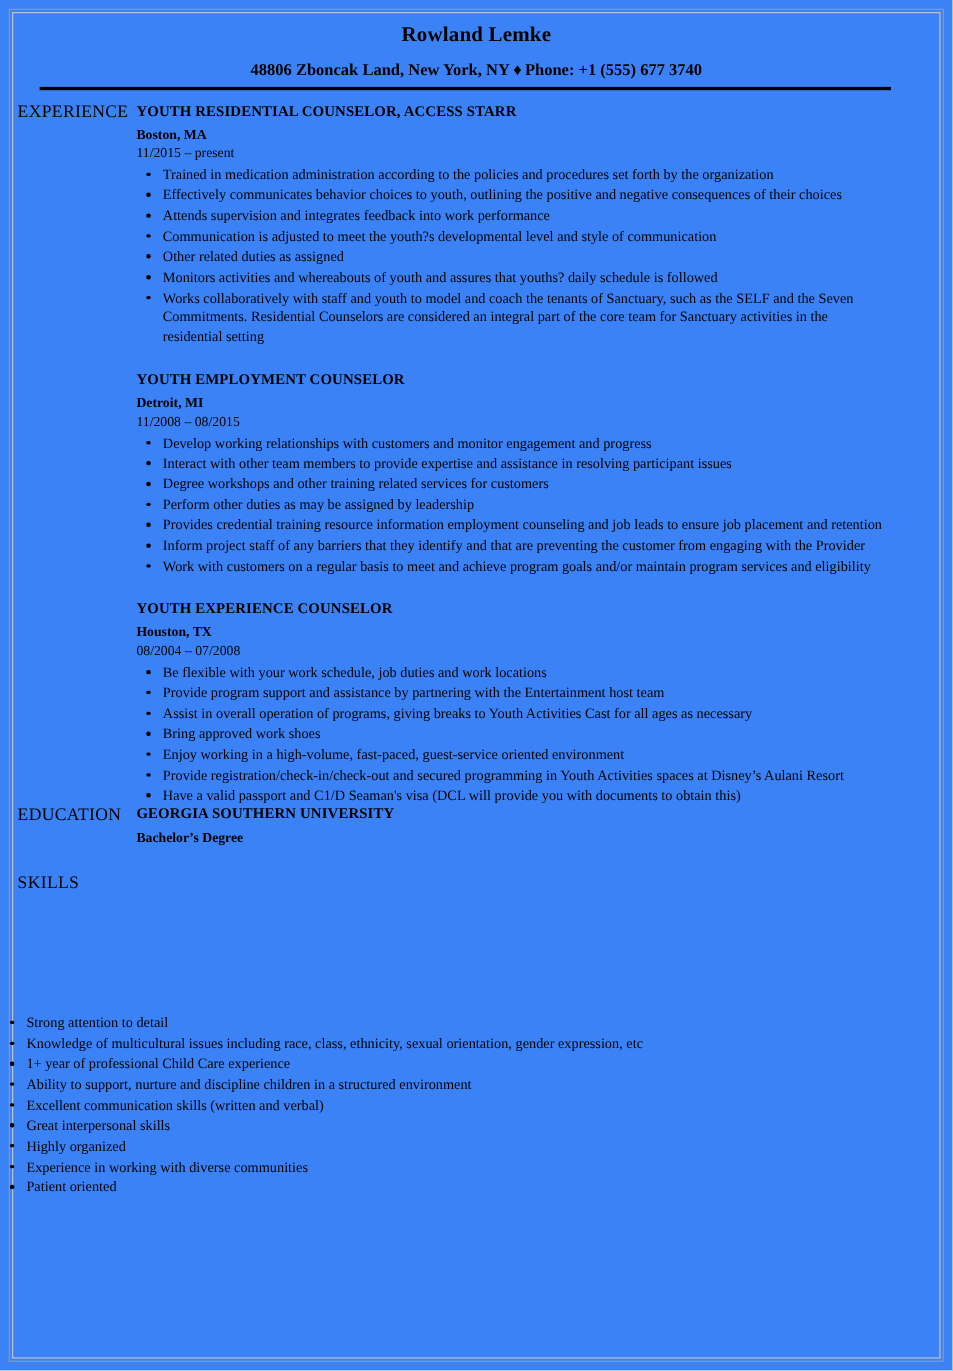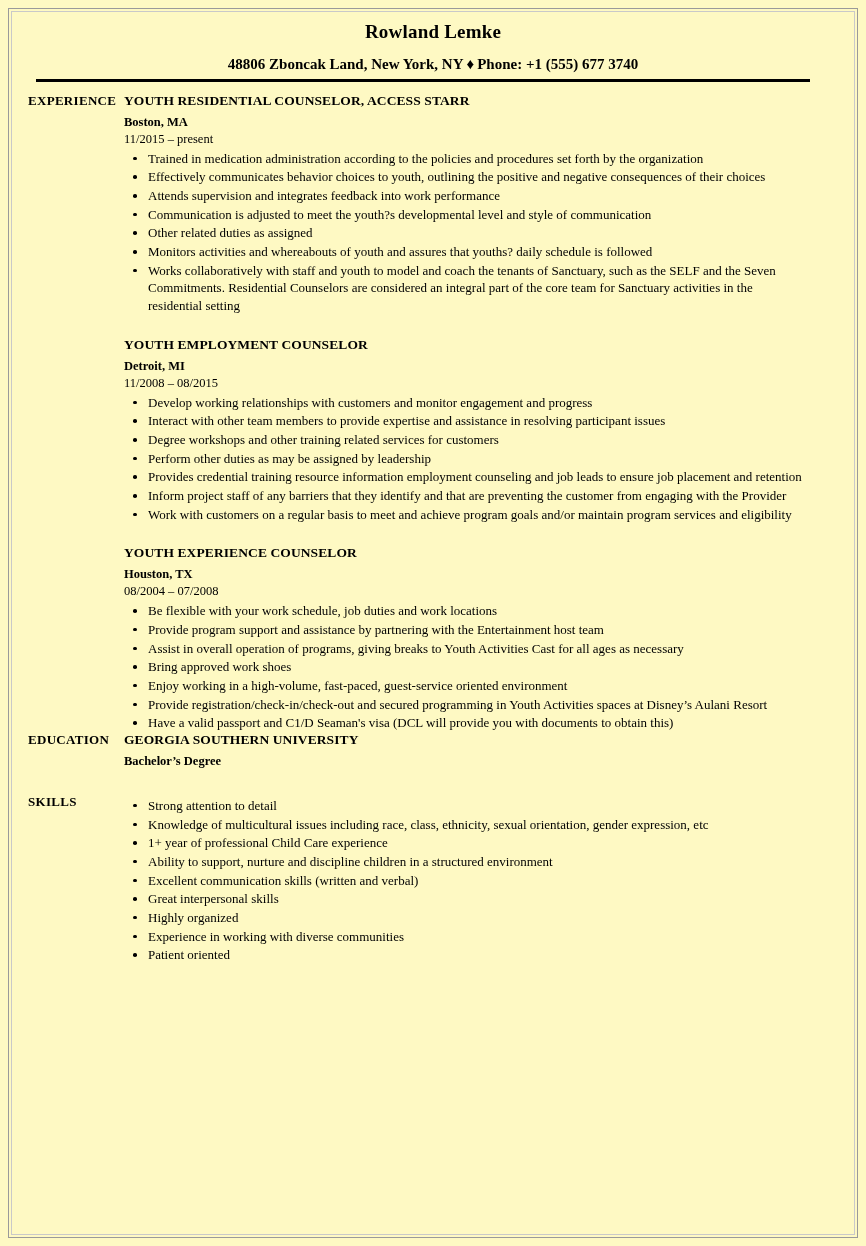--- a/index.html
+++ b/index.html
@@ -8,21 +8,21 @@
     background: #ffffff;
   }
   body {
     font-family: "Liberation Serif", "DejaVu Serif", serif;
     color: #000000;
   }
   .page {
     position: relative;
     width: 866px;
     height: 1246px;
-    background: #fef9c3;
+    background: #3b82f6;
     box-sizing: border-box;
     overflow: hidden;
   }
   .page-border {
     position: absolute;
     left: 8px;
     top: 8px;
     right: 8px;
     bottom: 8px;
     border: 1px solid #9a9a9a;
@@ -74,36 +74,36 @@
   }
 
   
   .section {
     display: flex;
     align-items: flex-start;
   }
   .section-label {
     width: 124px;
     flex: 0 0 124px;
-    padding-left: 28px;
-    box-sizing: border-box;
-    font-size: 13px;
-    font-weight: bold;
+    padding-left: 16px;
+    box-sizing: border-box;
+    font-size: 16px;
+    font-weight: normal;
     letter-spacing: 0.3px;
     white-space: nowrap;
   }
   .section-body {
     flex: 1 1 auto;
     padding-right: 56px;
     box-sizing: border-box;
   }
 
   #experience-section { margin-top: 11px; }
   #education-section { }
-  #skills-section { margin-top: 25px; }
+  #skills-section { margin-top: 25px; flex-direction: column; }
 
   .job { }
   .job + .job { margin-top: 22px; }
 
   .job-title, .school-name {
     font-size: 13.5px;
     font-weight: bold;
     letter-spacing: 0.1px;
     line-height: 1.25;
   }

